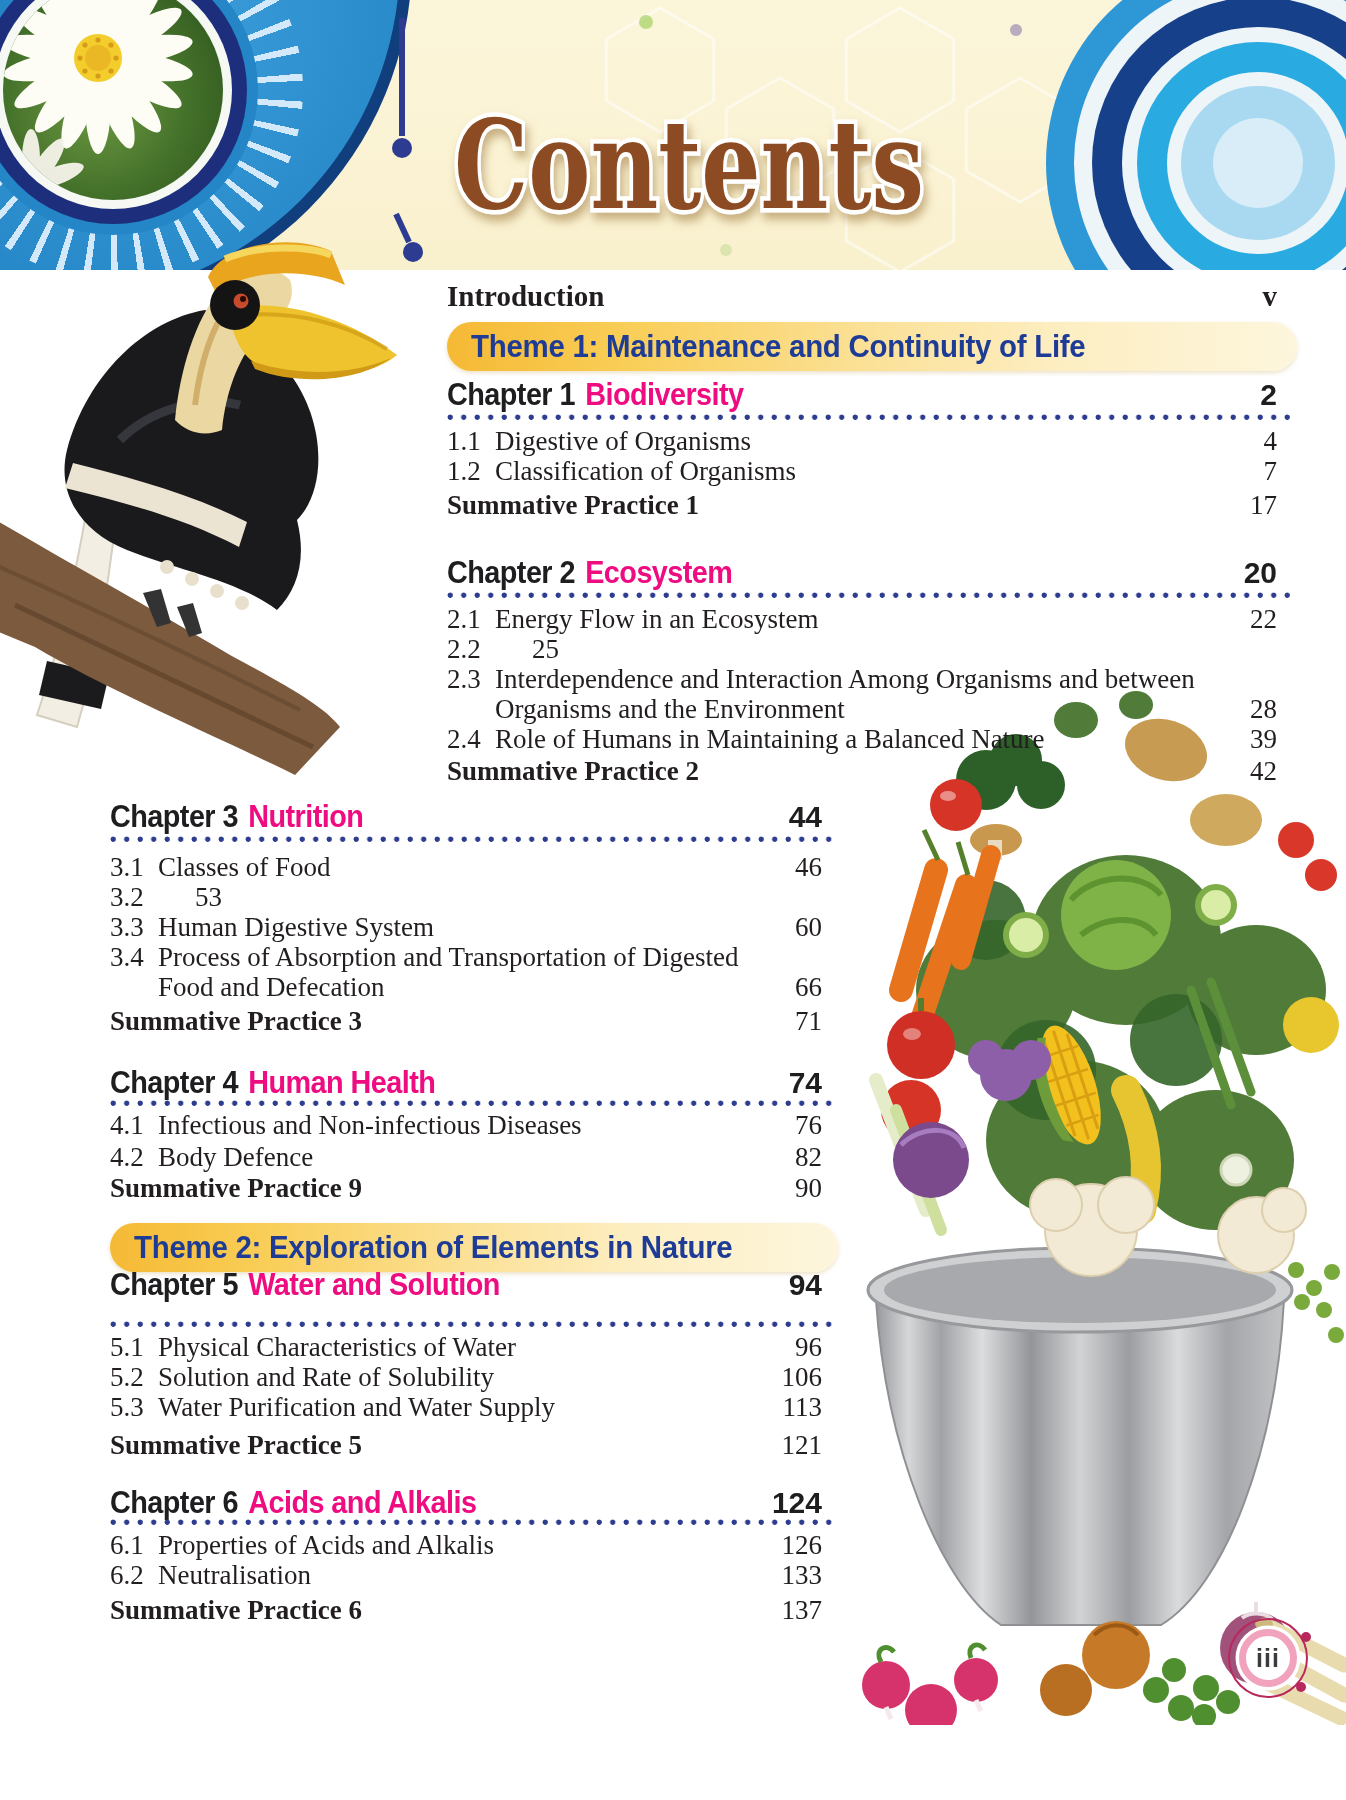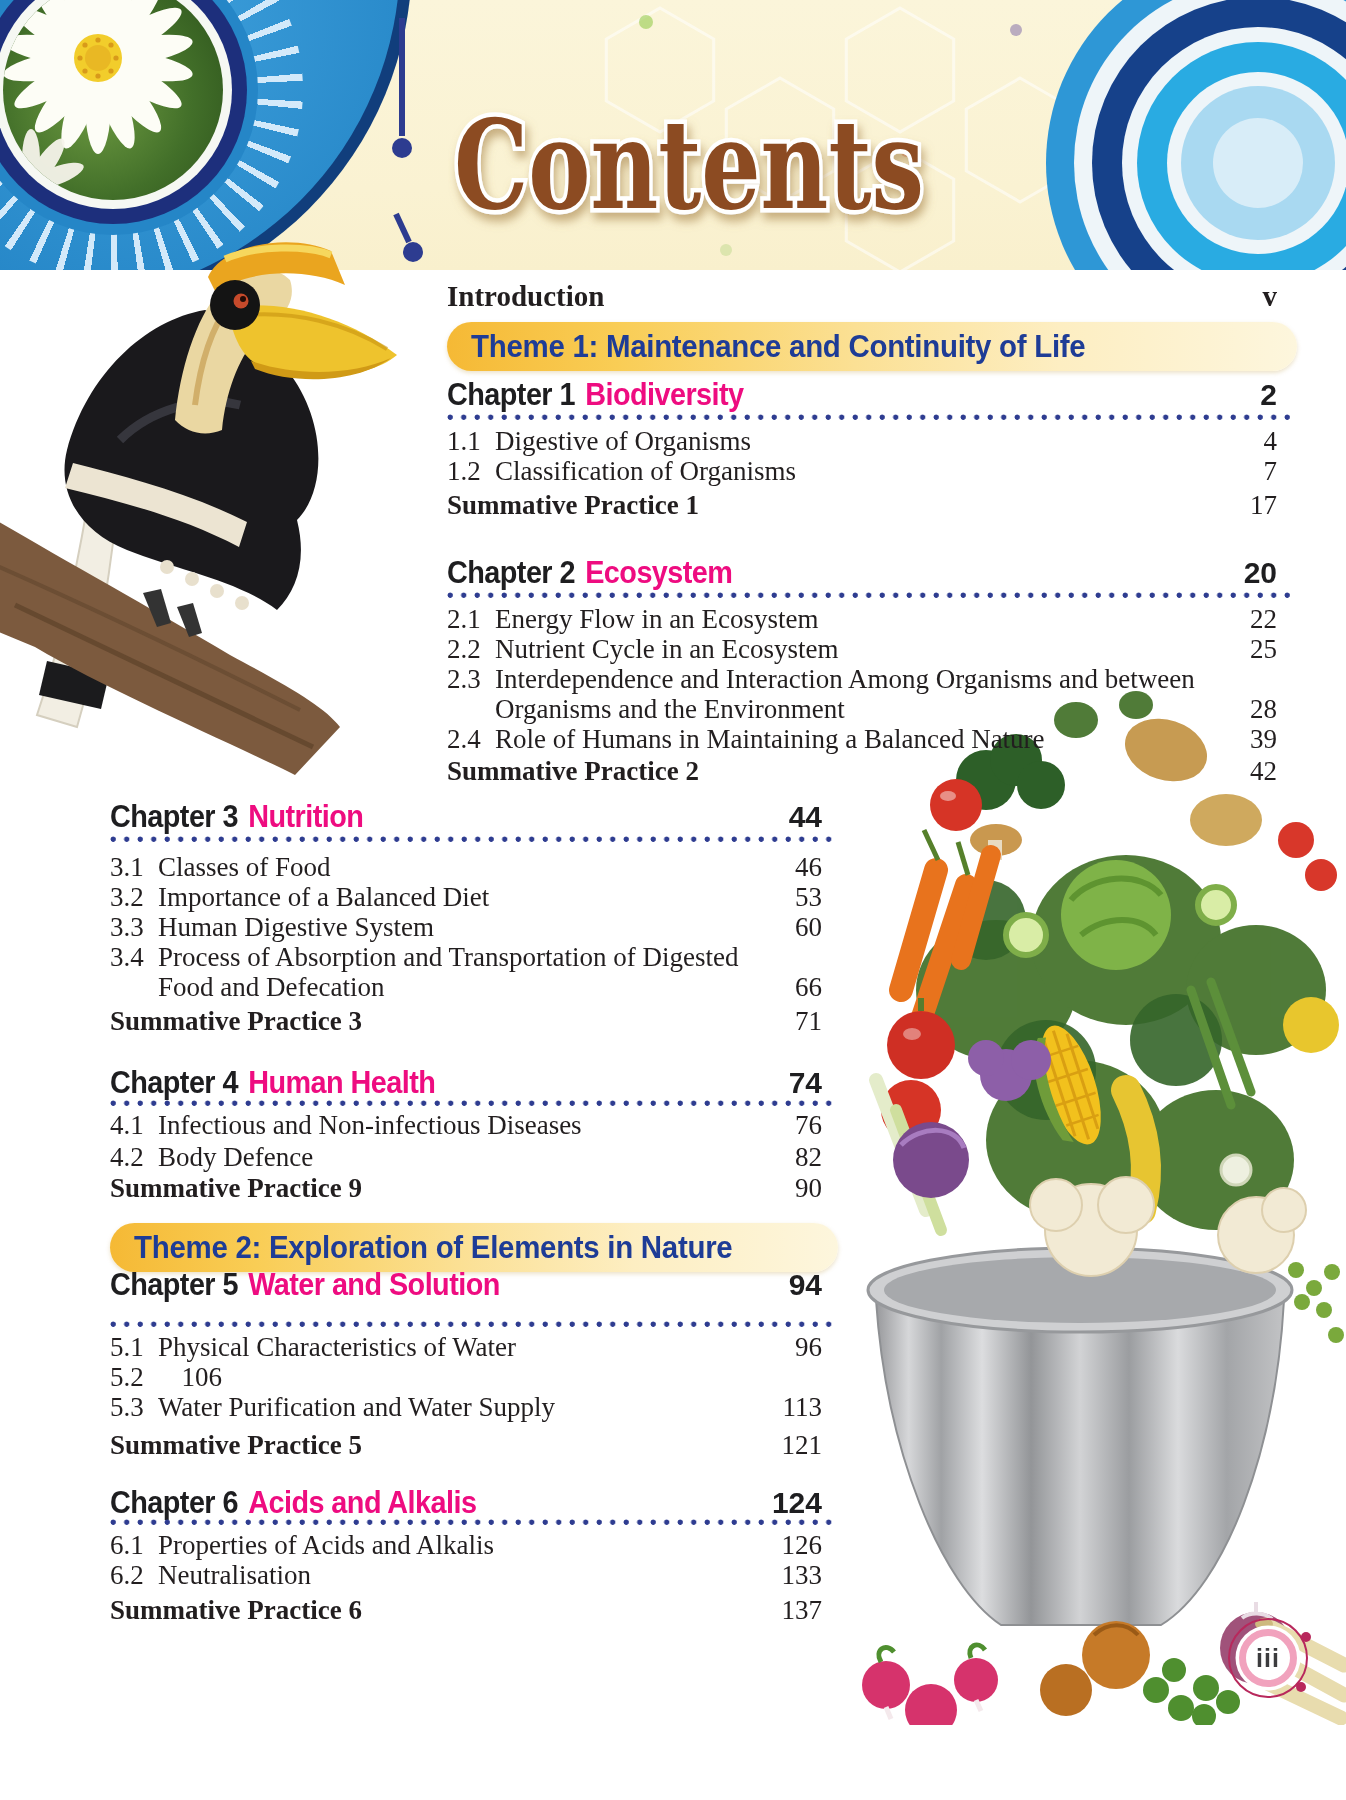--- a/index.html
+++ b/index.html
@@ -423,21 +423,20 @@
       <span class="cpage">20</span>
     </div>
     <div class="dots" style="top:314px"></div>
     <div class="row item" style="top:326px">
       <span class="num">2.1</span>
       <span class="t">Energy Flow in an Ecosystem</span>
       <span class="pg">22</span>
     </div>
     <div class="row item" style="top:356px">
       <span class="num">2.2</span>
-      <span class="t">Nutrient Cycle in an Ecosystem</span>
       <span class="pg">25</span>
     </div>
     <div class="row item" style="top:386px">
       <span class="num">2.3</span>
       <span class="t">Interdependence and Interaction Among Organisms and between</span>
     </div>
     <div class="row item" style="top:416px">
       <span class="t ind">Organisms and the Environment</span>
       <span class="pg">28</span>
     </div>
@@ -462,21 +461,20 @@
       <span class="cpage">44</span>
     </div>
     <div class="dots" style="top:36px"></div>
     <div class="row item" style="top:52px">
       <span class="num">3.1</span>
       <span class="t">Classes of Food</span>
       <span class="pg">46</span>
     </div>
     <div class="row item" style="top:82px">
       <span class="num">3.2</span>
-      <span class="t">Importance of a Balanced Diet</span>
       <span class="pg">53</span>
     </div>
     <div class="row item" style="top:112px">
       <span class="num">3.3</span>
       <span class="t">Human Digestive System</span>
       <span class="pg">60</span>
     </div>
     <div class="row item" style="top:142px">
       <span class="num">3.4</span>
       <span class="t">Process of Absorption and Transportation of Digested</span>
@@ -525,20 +523,21 @@
       <span class="cpage">94</span>
     </div>
     <div class="dots" style="top:521px"></div>
     <div class="row item" style="top:532px">
       <span class="num">5.1</span>
       <span class="t">Physical Characteristics of Water</span>
       <span class="pg">96</span>
     </div>
     <div class="row item" style="top:562px">
       <span class="num">5.2</span>
+      <span class="t">Solution and Rate of Solubility</span>
       <span class="pg">106</span>
     </div>
     <div class="row item" style="top:592px">
       <span class="num">5.3</span>
       <span class="t">Water Purification and Water Supply</span>
       <span class="pg">113</span>
     </div>
     <div class="row sum" style="top:630px">
       <span class="t">Summative Practice 5</span>
       <span class="pg">121</span>

